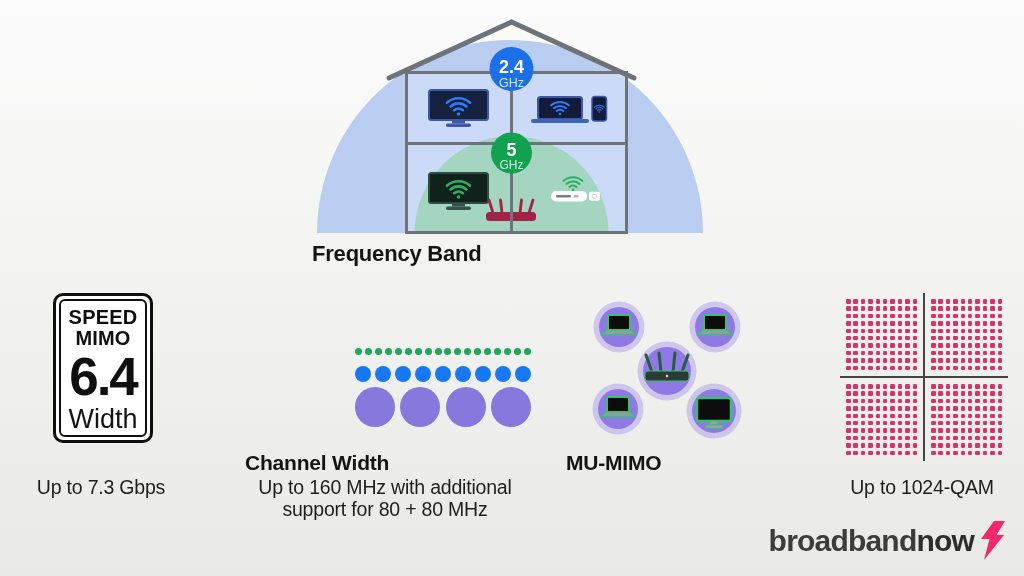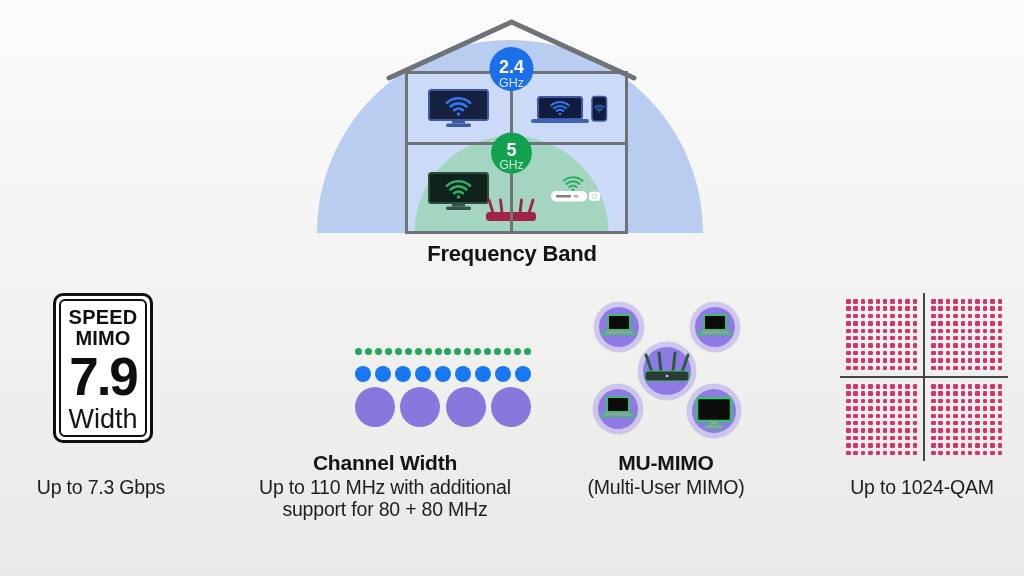--- a/index.html
+++ b/index.html
@@ -4,21 +4,21 @@
 <title>WiFi Infographic</title>
 <style>
   html,body{margin:0;padding:0;}
   body{font-family:"Liberation Sans", sans-serif;}
   .canvas{
     position:relative; width:1024px; height:576px; overflow:hidden;
     background:linear-gradient(180deg,#fcfcfc 0%,#f3f3f2 45%,#e9e9e8 100%);
   }
   .abs{position:absolute;}
   
-  .cap-title{font-size:21px;font-weight:700;color:#141414;text-align:center;letter-spacing:-0.2px;}
+  .cap-title{font-size:21px;font-weight:700;color:#141414;text-align:left;letter-spacing:-0.2px;}
   .cap-sub{font-size:19.5px;font-weight:400;color:#1e1e1e;text-align:center;letter-spacing:-0.2px;}
   
   .sign{
     left:53px; top:293px; width:100px; height:150px;
     background:#fff; border:3px solid #0f0f0f; border-radius:10px;
     box-sizing:border-box; text-align:center;
   }
   .sign::before{
     content:""; position:absolute; inset:3px; border:2px solid #0f0f0f; border-radius:6px;
   }
@@ -138,21 +138,21 @@
       <text x="511.5" y="156" text-anchor="middle" font-size="18" font-weight="bold" fill="#ffffff">5</text>
       <text x="511.5" y="169" text-anchor="middle" font-size="12" fill="#d2f3de">GHz</text>
     </g>
   </svg>
 
   <div class="abs cap-title freq-title">Frequency Band</div>
 
   <div class="abs sign">
     <div class="sign-line sign-top">SPEED</div>
     <div class="sign-line">MIMO</div>
-    <div class="sign-value">7.9</div>
+    <div class="sign-value">6.4</div>
     <div class="sign-unit">Width</div>
   </div>
   <div class="abs cap-sub lbl-speed-s">Up to 7.3 Gbps</div>
 
   <div class="abs cw-dots">
       <div class="dot-row r0">
         <span class="dot" style="width: 7px; height: 7px; background: rgb(33, 166, 91);"></span>
         <span class="dot" style="width: 7px; height: 7px; background: rgb(33, 166, 91);"></span>
         <span class="dot" style="width: 7px; height: 7px; background: rgb(33, 166, 91);"></span>
         <span class="dot" style="width: 7px; height: 7px; background: rgb(33, 166, 91);"></span>
@@ -183,21 +183,21 @@
         <span class="dot" style="width: 16px; height: 16px; background: rgb(24, 119, 242);"></span>
       </div>
       <div class="dot-row r2">
         <span class="dot" style="width: 40px; height: 40px; background: rgb(134, 120, 221);"></span>
         <span class="dot" style="width: 40px; height: 40px; background: rgb(134, 120, 221);"></span>
         <span class="dot" style="width: 40px; height: 40px; background: rgb(134, 120, 221);"></span>
         <span class="dot" style="width: 40px; height: 40px; background: rgb(134, 120, 221);"></span>
       </div>
     </div>
   <div class="abs cap-title lbl-cw-t">Channel Width</div>
-  <div class="abs cap-sub lbl-cw-s1">Up to 110 MHz with additional</div>
+  <div class="abs cap-sub lbl-cw-s1">Up to 160 MHz with additional</div>
   <div class="abs cap-sub lbl-cw-s2">support for 80 + 80 MHz</div>
 
   <svg class="abs" style="left:578px;top:292px;" width="182" height="156" viewBox="578 292 182 156">
 
     <circle cx="619" cy="327" r="25.5" fill="#8f7ae5" opacity="0.35"></circle>
     <circle cx="715" cy="327" r="25.5" fill="#8f7ae5" opacity="0.35"></circle>
     <circle cx="667" cy="371" r="29.5" fill="#8f7ae5" opacity="0.35"></circle>
     <circle cx="618" cy="409" r="25.5" fill="#8f7ae5" opacity="0.35"></circle>
     <circle cx="714" cy="411" r="27.5" fill="#8f7ae5" opacity="0.35"></circle>
 
@@ -231,21 +231,20 @@
       <path d="M601 416.5 L635 416.5 L630 412 L606 412 Z" fill="#979ca3" stroke="#38c170" stroke-width="1.5"></path>
     </g>
 
     <g>
       <rect x="697" y="398" width="34" height="23" rx="2" fill="#0c0c0c" stroke="#38c170" stroke-width="2.5"></rect>
       <rect x="710" y="421" width="8" height="4" fill="#9aa0a8" stroke="#38c170" stroke-width="1"></rect>
       <rect x="705" y="425" width="18" height="3.5" rx="1.5" fill="#9aa0a8" stroke="#38c170" stroke-width="1"></rect>
     </g>
   </svg>
   <div class="abs cap-title lbl-mm-t">MU-MIMO</div>
-  <div class="abs cap-sub lbl-mm-s">(Multi-User MIMO)</div>
 
   <div class="abs mod-grid">
     <div class="quadrant q-tl">
         <span class="mdot" style="background: rgb(214, 52, 103);"></span>
         <span class="mdot" style="background: rgb(214, 52, 103);"></span>
         <span class="mdot" style="background: rgb(214, 52, 103);"></span>
         <span class="mdot" style="background: rgb(214, 52, 103);"></span>
         <span class="mdot" style="background: rgb(214, 52, 103);"></span>
         <span class="mdot" style="background: rgb(214, 52, 103);"></span>
         <span class="mdot" style="background: rgb(214, 52, 103);"></span>
@@ -647,14 +646,21 @@
         <span class="mdot" style="background: rgb(214, 52, 103);"></span>
         <span class="mdot" style="background: rgb(214, 52, 103);"></span>
         <span class="mdot" style="background: rgb(214, 52, 103);"></span>
         <span class="mdot" style="background: rgb(214, 52, 103);"></span>
       </div>
     <div class="axis-v"></div>
     <div class="axis-h"></div>
   </div>
   <div class="abs cap-sub lbl-mod-s">Up to 1024-QAM</div>
 
+  <div class="abs logo">
+    <span class="logo-regular">broadband</span>
+      <span class="logo-bold">now</span>
+    <svg width="27" height="39" viewBox="0 0 27 39">
+      <polygon points="16,0 27,0 18.5,14 26,14 6,39 11.5,18 3,18" stroke-linejoin="round" stroke-width="1.5" fill="#f1286b"></polygon>
+    </svg>
+  </div>
 
 </div>
 
 </body></html>

